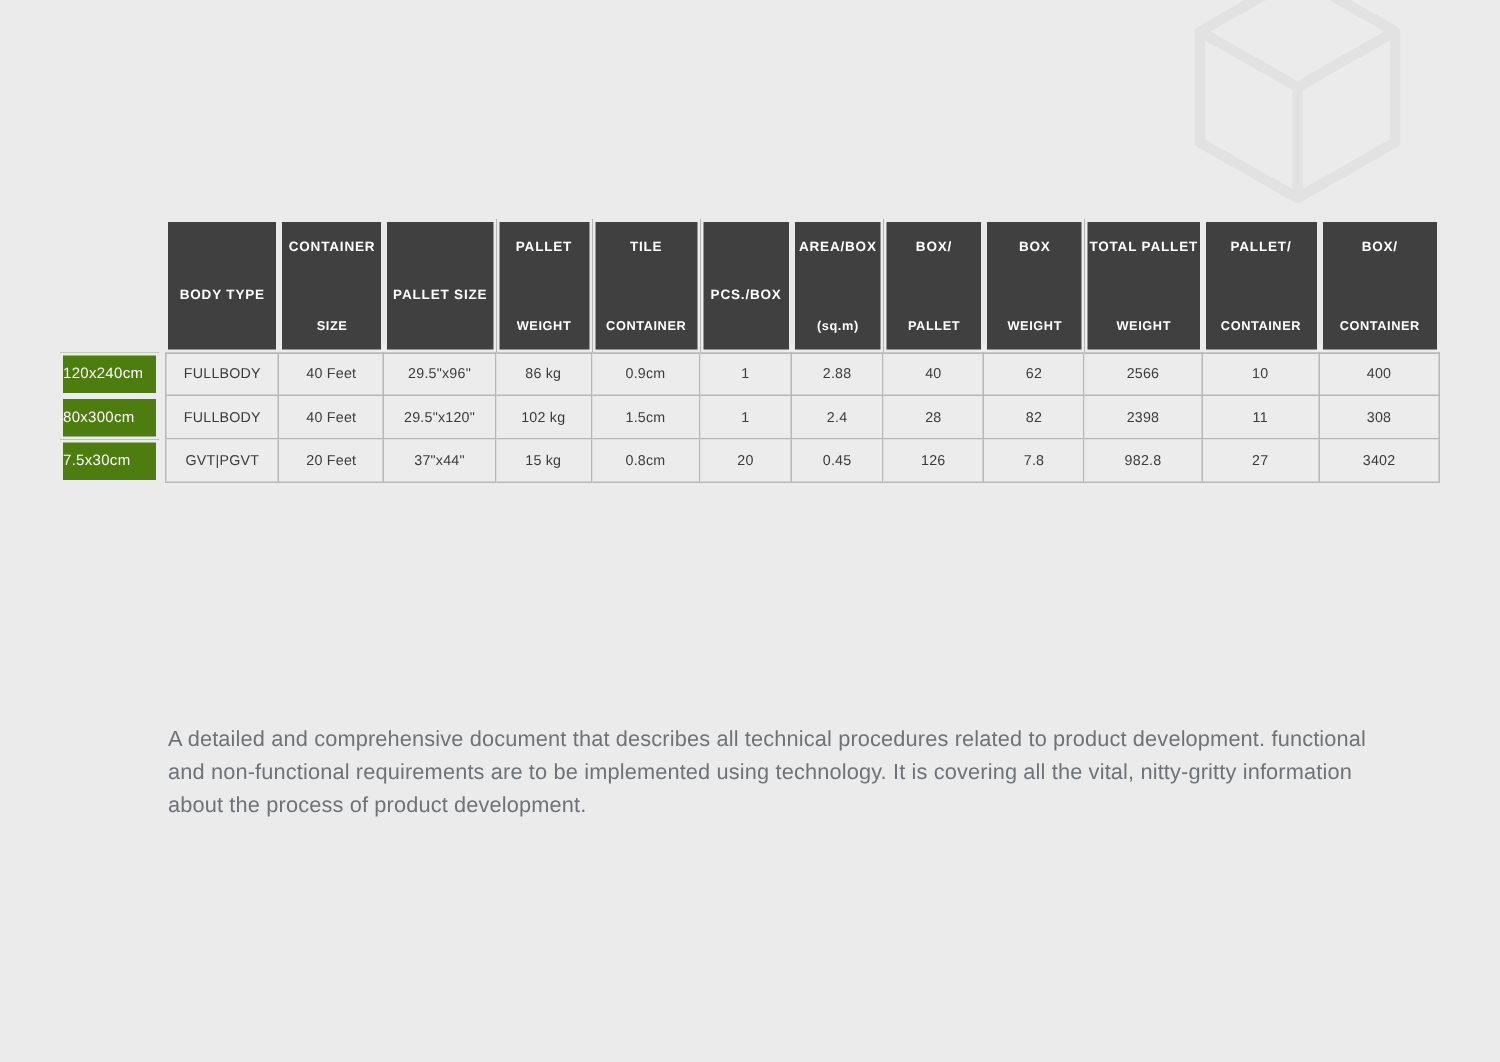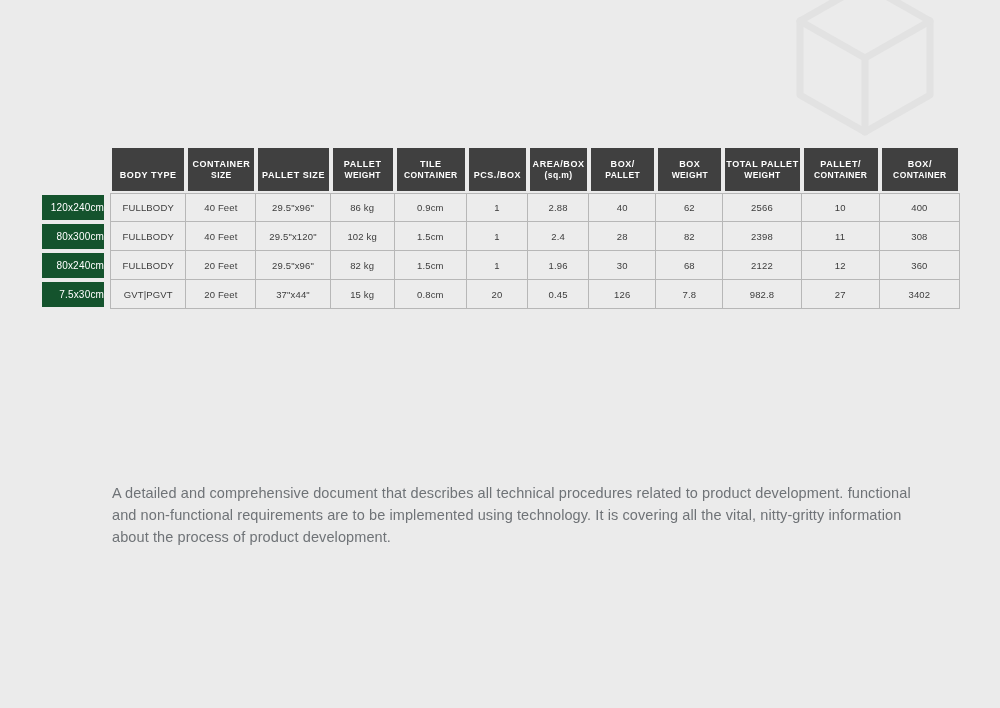--- a/index.html
+++ b/index.html
@@ -76,36 +76,37 @@
     vertical-align: middle;
     line-height: 1.22;
     border: 2px solid #ebebeb;
     box-sizing: border-box;
     white-space: pre-line;
   }
   .hdr-sub {
     display: block;
     font-size: 8.5px;
     letter-spacing: 0.4px;
+    margin-top: 42px;
   }
 
   
   .hdr-blank {
     background: transparent;
     border: none;
   }
 
   
   .size-chip {
     height: 29px;
-    background: #14532d;
+    background: #4d7c0f;
     color: #ffffff;
     font-size: 10px;
     letter-spacing: 0.2px;
-    text-align: right;
+    text-align: left;
     vertical-align: middle;
     border: 2px solid #ebebeb;
     box-sizing: border-box;
     white-space: nowrap;
   }
 
   .gapcell { background: transparent; border: none; }
 
   
   .cell {
@@ -249,36 +250,20 @@
         <td class="cell">1.5cm</td>
         <td class="cell">1</td>
         <td class="cell">2.4</td>
         <td class="cell">28</td>
         <td class="cell">82</td>
         <td class="cell">2398</td>
         <td class="cell">11</td>
         <td class="cell">308</td>
       </tr>
 
-      <tr class="body-row">
-        <td class="size-chip">80x240cm</td>
-        <td class="gapcell"></td>
-        <td class="cell first-col">FULLBODY</td>
-        <td class="cell">20 Feet</td>
-        <td class="cell">29.5"x96"</td>
-        <td class="cell">82 kg</td>
-        <td class="cell">1.5cm</td>
-        <td class="cell">1</td>
-        <td class="cell">1.96</td>
-        <td class="cell">30</td>
-        <td class="cell">68</td>
-        <td class="cell">2122</td>
-        <td class="cell">12</td>
-        <td class="cell">360</td>
-      </tr>
 
       <tr class="body-row">
         <td class="size-chip">7.5x30cm</td>
         <td class="gapcell"></td>
         <td class="cell first-col">GVT|PGVT</td>
         <td class="cell">20 Feet</td>
         <td class="cell">37"x44"</td>
         <td class="cell">15 kg</td>
         <td class="cell">0.8cm</td>
         <td class="cell">20</td>

